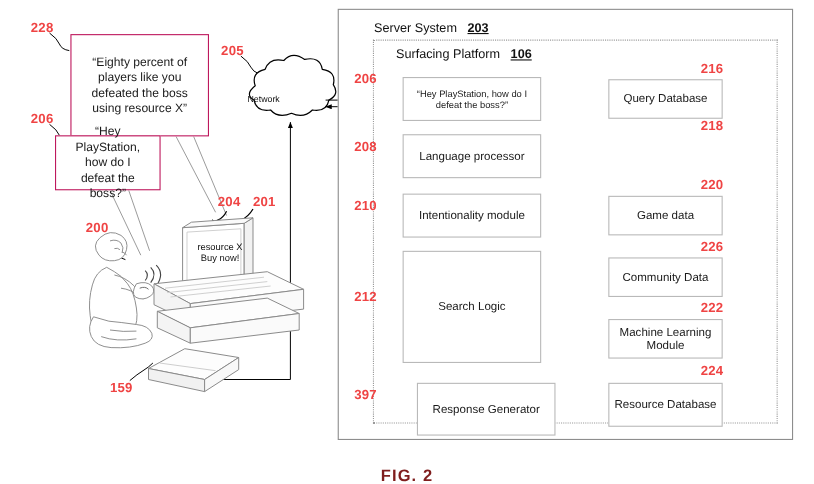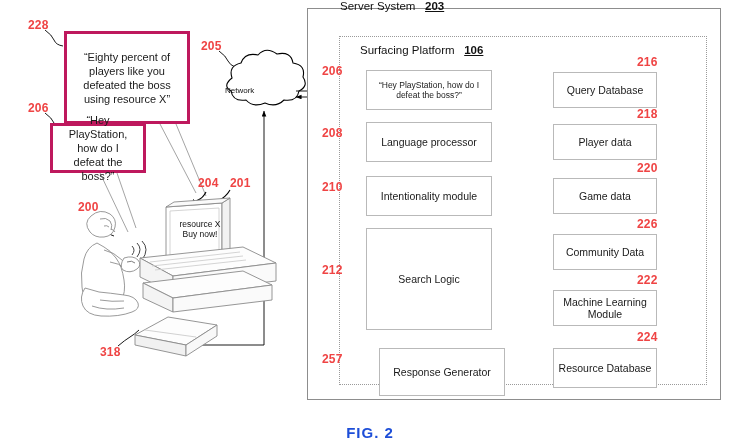--- a/index.html
+++ b/index.html
@@ -12,21 +12,21 @@
   svg.layer{position:absolute;left:0;top:0;width:740px;height:440px;pointer-events:none;}
 
   
   .box{
     position:absolute;border:1px solid #b9b9b9;background:#fff;
     display:flex;align-items:center;justify-content:center;text-align:center;
     font-size:10.5px;line-height:12px;color:#1a1a1a;
     box-sizing:border-box;padding:2px 4px;
   }
   .bubble{
-    position:absolute;border:3px solid #be185d;background:#fff;
+    position:absolute;border:1px solid #be185d;background:#fff;
     display:flex;align-items:center;justify-content:center;text-align:center;
     font-size:11px;line-height:14px;color:#1a1a1a;box-sizing:border-box;padding:3px 12px;
   }
 
   
   .ref{
     position:absolute;font-size:12px;font-weight:bold;color:#ef4444;
     white-space:nowrap;letter-spacing:.2px;
   }
 
@@ -50,21 +50,21 @@
     font-size:8.5px;line-height:10px;text-align:center;color:#111;
   }
 
   .network-label{
     position:absolute;left:225px;top:86px;width:56px;text-align:left;
     font-size:8px;color:#111;
   }
 
   .figcap{
     position:absolute;left:0;top:424px;width:740px;text-align:center;
-    font-size:15px;font-weight:bold;letter-spacing:1px;color:#1d4ed8;
+    font-size:15px;font-weight:bold;letter-spacing:1px;color:#7f1d1d;
   }
 </style>
 </head>
 <body>
 
 <div class="stage">
 
   <svg class="layer" viewBox="0 0 740 440">
     <defs>
       <marker id="ah" markerWidth="7" markerHeight="7" refX="6.2" refY="2.6" orient="auto">
@@ -222,21 +222,21 @@
         <path d="M135,335 L135,345 L186,356 L186,345 z" fill="#f1f1f1"></path>
         <path d="M186,345 L217,325 L217,336 L186,356 z" fill="#f8f8f8"></path>
         <path d="M145,330 L196,337" fill="none" stroke="#cccccc"></path>
       </g>
     </g>
   </svg>
 
   <div class="server-frame"></div>
   <div class="platform-frame"></div>
 
-  <div class="frame-title" style="left:340px;top:0;">
+  <div class="frame-title" style="left:340px;top:20px;">
     <span>Server System</span>
     &nbsp;&nbsp;<b>203</b>
   </div>
 
   <div class="frame-title" style="left:360px;top:44px;">
     <span>Surfacing Platform</span>
     &nbsp;&nbsp;<b>106</b>
   </div>
 
   <div class="box" style="left:366px;top:70px;width:126px;height:40px;font-size:8.5px;line-height:10.5px;">“Hey PlayStation, how do I defeat the boss?”</div>
@@ -244,21 +244,20 @@
   <div class="box" style="left:366px;top:122px;width:126px;height:40px;">Language processor</div>
 
   <div class="box" style="left:366px;top:176px;width:126px;height:40px;">Intentionality module</div>
 
   <div class="box" style="left:366px;top:228px;width:126px;height:102px;">Search Logic</div>
 
   <div class="box" style="left:368px;top:348px;width:126px;height:48px;margin-left:11px;">Response Generator</div>
 
   <div class="box" style="left:553px;top:72px;width:104px;height:36px;">Query Database</div>
 
-  <div class="box" style="left:553px;top:124px;width:104px;height:36px;">Player data</div>
 
   <div class="box" style="left:553px;top:178px;width:104px;height:36px;">Game data</div>
 
   <div class="box" style="left:553px;top:234px;width:104px;height:36px;">Community Data</div>
 
   <div class="box" style="left:553px;top:290px;width:104px;height:36px;">Machine Learning Module</div>
 
   <div class="box" style="left:553px;top:348px;width:104px;height:40px;">Resource Database</div>
 
   <div class="bubble" style="left:64px;top:31px;width:126px;height:93px;">“Eighty percent of players like you defeated the boss using resource X”</div>
@@ -268,30 +267,30 @@
   <div class="tv-text">
     <div>resource X</div>
     <div>Buy now!</div>
   </div>
 
   <div class="network-label">Network</div>
 
   <div class="ref" style="left:28px;top:18px;">228</div>
   <div class="ref" style="left:28px;top:101px;">206</div>
   <div class="ref" style="left:78px;top:200px;">200</div>
-  <div class="ref" style="left:100px;top:345px;">318</div>
+  <div class="ref" style="left:100px;top:345px;">159</div>
   <div class="ref" style="left:198px;top:176px;">204</div>
   <div class="ref" style="left:230px;top:176px;">201</div>
   <div class="ref" style="left:201px;top:39px;">205</div>
 
   <div class="ref" style="left:322px;top:64px;">206</div>
   <div class="ref" style="left:322px;top:126px;">208</div>
   <div class="ref" style="left:322px;top:180px;">210</div>
   <div class="ref" style="left:322px;top:263px;">212</div>
-  <div class="ref" style="left:322px;top:352px;">257</div>
+  <div class="ref" style="left:322px;top:352px;">397</div>
 
   <div class="ref" style="left:637px;top:55px;">216</div>
   <div class="ref" style="left:637px;top:107px;">218</div>
   <div class="ref" style="left:637px;top:161px;">220</div>
   <div class="ref" style="left:637px;top:217px;">226</div>
   <div class="ref" style="left:637px;top:273px;">222</div>
   <div class="ref" style="left:637px;top:330px;">224</div>
 
   <div class="figcap">FIG. 2</div>
 

